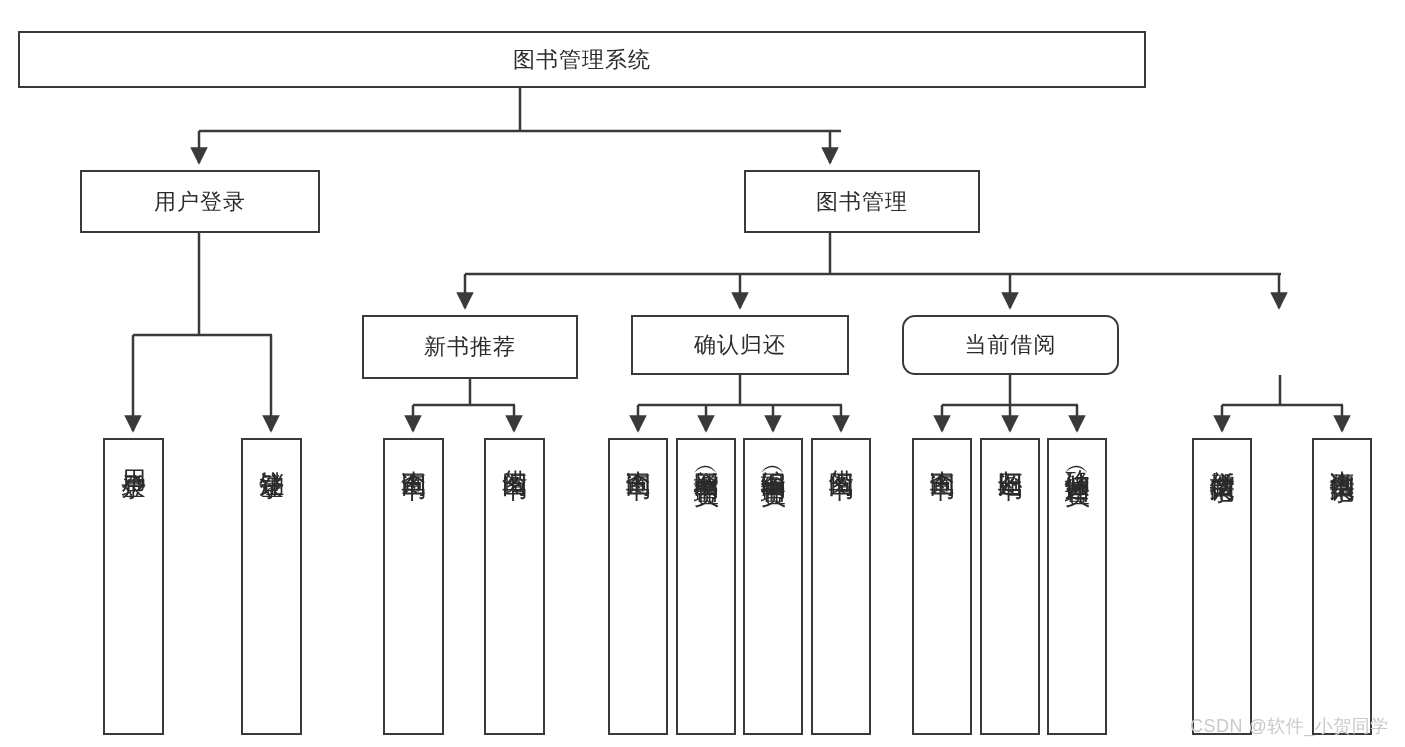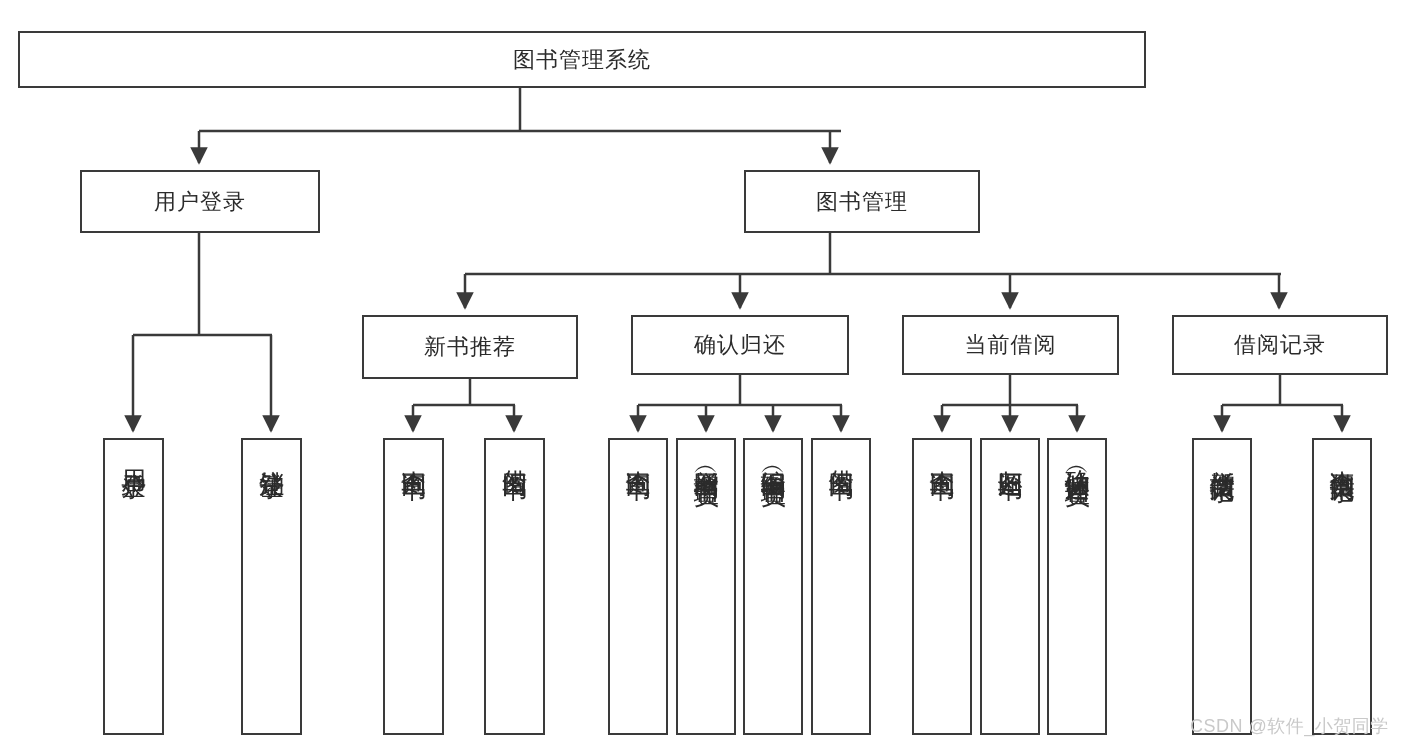--- a/index.html
+++ b/index.html
@@ -128,25 +128,22 @@
   <div class="node h" style="left:712px; top:170px; width:236px; height:63px;margin-left:32px;">
     <span>图书管理</span>
   </div>
 
   <div class="node h" style="left:362px; top:315px; width:216px; height:64px;">
     <span>新书推荐</span>
   </div>
   <div class="node h" style="left:631px; top:315px; width:218px; height:60px;">
     <span>确认归还</span>
   </div>
-  <div class="node h" style="left:902px; top:315px; width:217px; height:60px;">
+  <div class="node h" style="left:902px; top:315px; width:217px; height:60px;border-radius:13px;">
     <span>当前借阅</span>
-  </div>
-  <div class="node h" style="left:1172px; top:315px; width:216px; height:60px;">
-    <span>借阅记录</span>
   </div>
 
   <div class="node v" style="left:103px; top:438px; width:61px; height:297px;">
     <span class="vtext">用户登录</span>
   </div>
   <div class="node v" style="left:241px; top:438px; width:61px; height:297px;">
     <span class="vtext">注销登录</span>
   </div>
 
   <div class="node v" style="left:383px; top:438px; width:61px; height:297px;">

